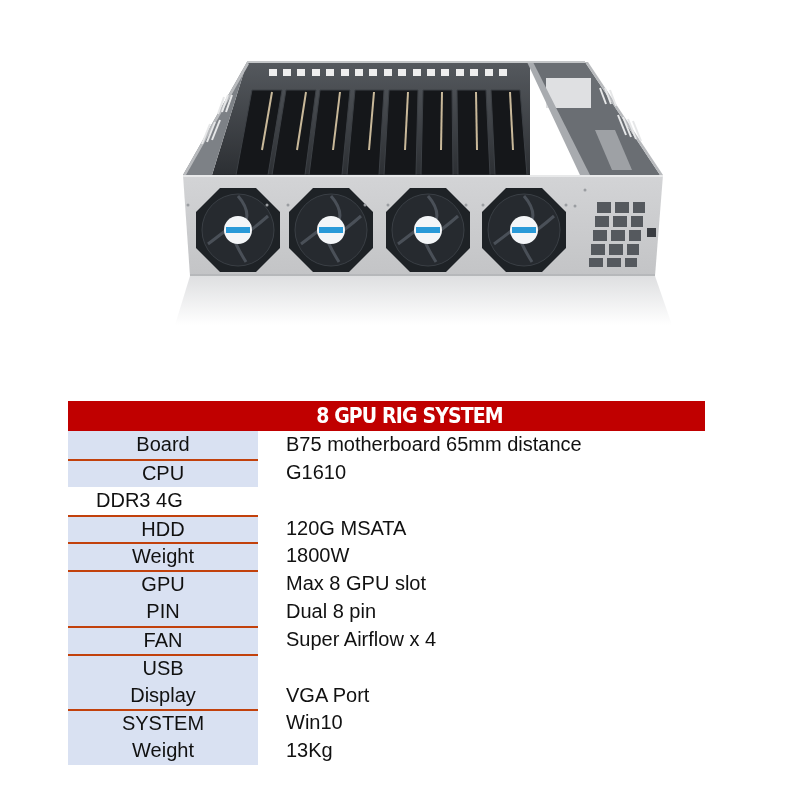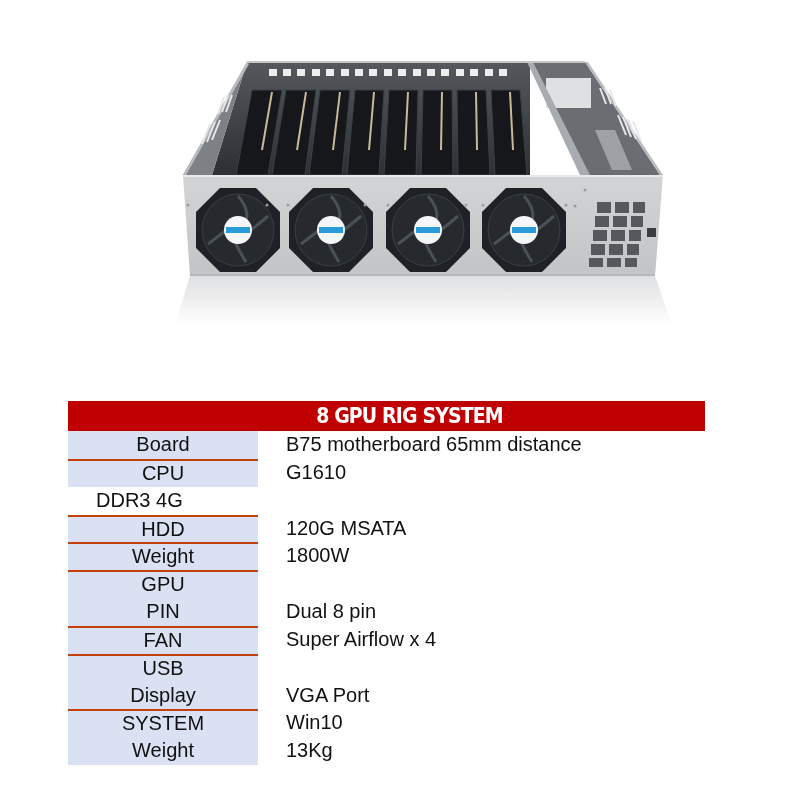--- a/index.html
+++ b/index.html
@@ -206,20 +206,21 @@
   <div class="spec-row sep">
     <div class="spec-label">HDD</div>
     <div class="spec-value">120G MSATA</div>
   </div>
   <div class="spec-row sep">
     <div class="spec-label">Weight</div>
     <div class="spec-value">1800W</div>
   </div>
   <div class="spec-row sep">
     <div class="spec-label">GPU</div>
+    <div class="spec-value">Max 8 GPU slot</div>
   </div>
   <div class="spec-row">
     <div class="spec-label">PIN</div>
     <div class="spec-value">Dual 8 pin</div>
   </div>
   <div class="spec-row sep">
     <div class="spec-label">FAN</div>
     <div class="spec-value">Super Airflow x 4</div>
   </div>
   <div class="spec-row sep">

